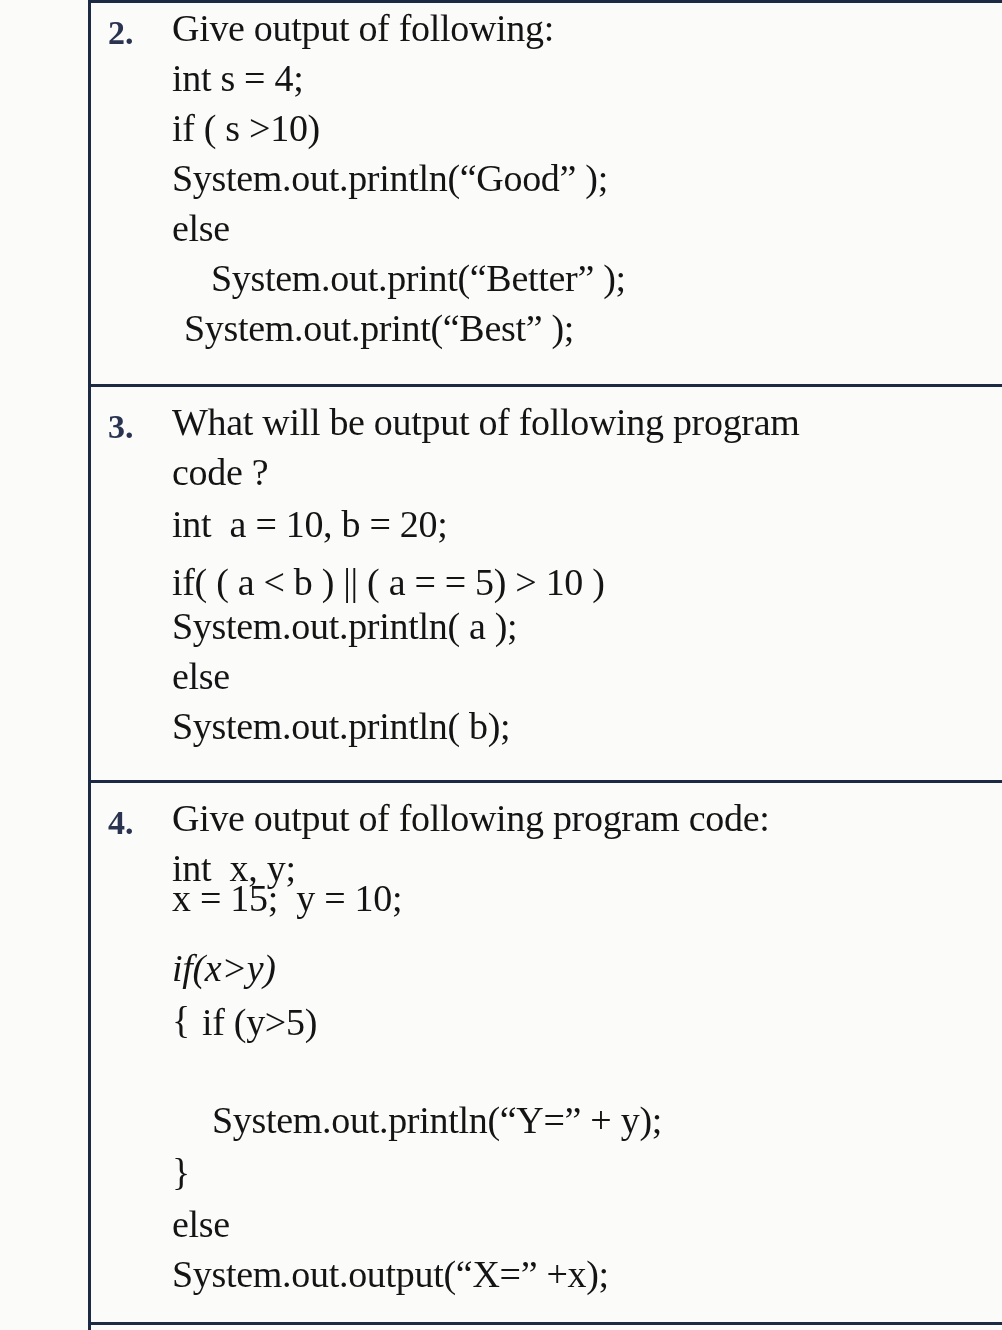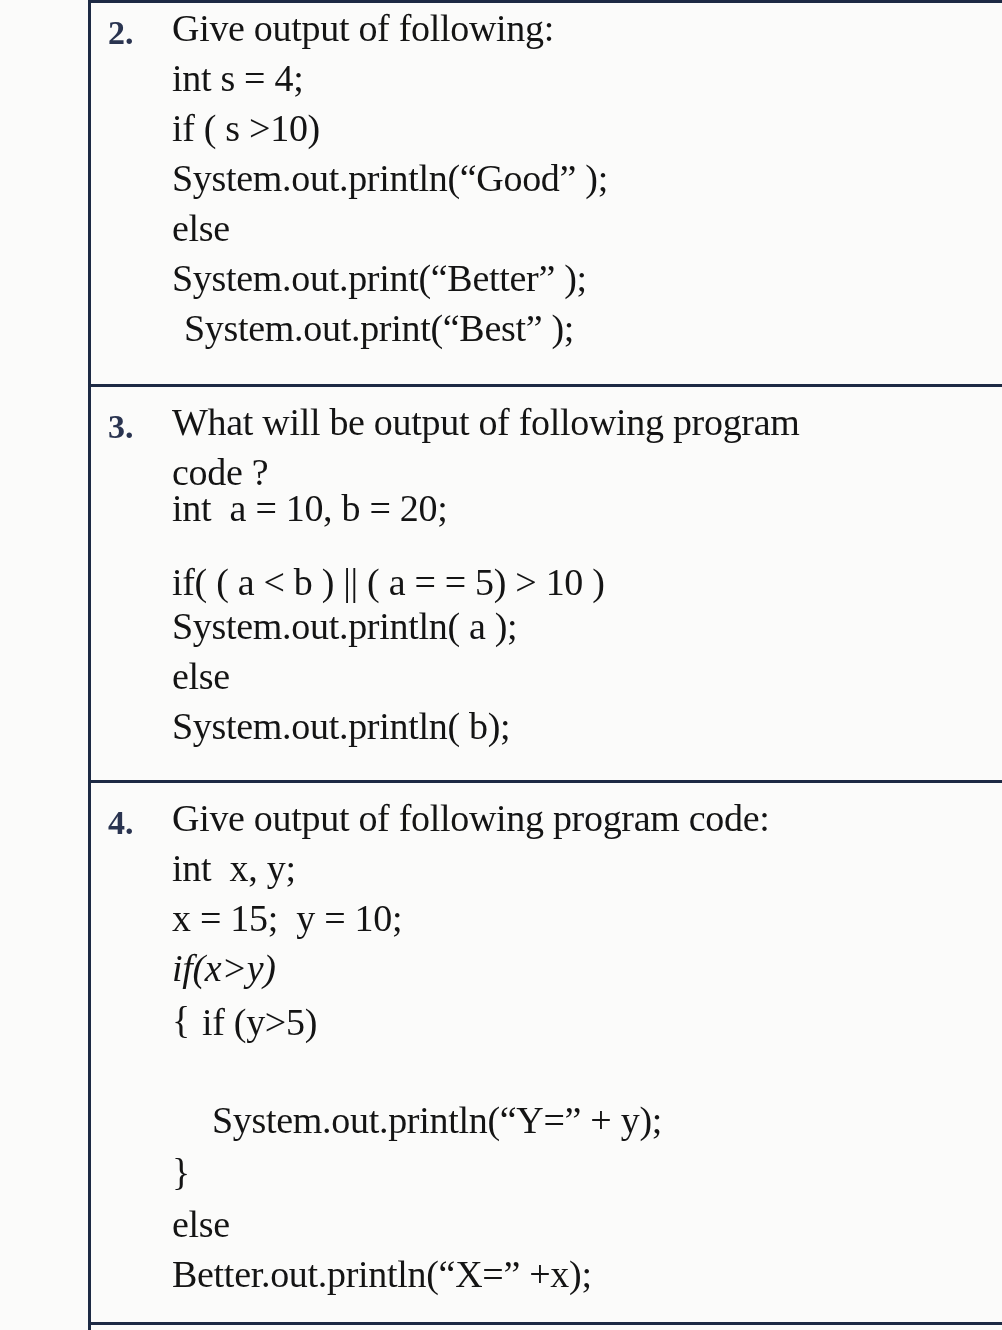--- a/index.html
+++ b/index.html
@@ -21,40 +21,40 @@
 <div class="rule" style="top:780px;"></div>
 <div class="rule" style="top:1322px;"></div>
 
 <div class="q" style="top:0;">
   <span class="num" style="top:14px;">2.</span>
   <div class="line" style="top:6px;text-align:right;">Give output of following:</div>
   <div class="line" style="top:56px;">int s = 4;</div>
   <div class="line" style="top:106px;">if ( s &gt;10)</div>
   <div class="line" style="top:156px;">System.out.println(“Good” );</div>
   <div class="line" style="top:206px;">else</div>
-  <div class="line" style="top:256px;">System.out.print(“Better” );</div>
+  <div class="line" style="top:256px;margin-left:39px;">System.out.print(“Better” );</div>
   <div class="line" style="top:306px;margin-left:12px;">System.out.print(“Best” );</div>
 </div>
 
 <div class="q" style="top:0;">
   <span class="num" style="top:408px;">3.</span>
   <div class="line" style="top:400px;">What will be output of following program</div>
   <div class="line" style="top:450px;">code ?</div>
-  <div class="line" style="top:486px;">int  a = 10, b = 20;</div>
+  <div class="line" style="top:502px;">int  a = 10, b = 20;</div>
   <div class="line" style="top:560px;">if( ( a &lt; b ) || ( a = = 5) &gt; 10 )</div>
   <div class="line" style="top:604px;">System.out.println( a );</div>
   <div class="line" style="top:654px;">else</div>
   <div class="line" style="top:704px;">System.out.println( b);</div>
 </div>
 
 <div class="q" style="top:0;">
   <span class="num" style="top:804px;">4.</span>
   <div class="line" style="top:796px;">Give output of following program code:</div>
   <div class="line" style="top:846px;">int  x, y;</div>
-  <div class="line" style="top:896px;text-align:center;">x = 15;  y = 10;</div>
+  <div class="line" style="top:876px;text-align:center;">x = 15;  y = 10;</div>
   <div class="line" style="top:946px;font-style:italic;">if(x&gt;y)</div>
   <div class="line" style="top:998px;">{</div>
   <div class="line" style="top:1000px;left:102px;">if (y&gt;5)</div>
   <div class="line" style="top:1098px;left:112px;">System.out.println(“Y=” + y);</div>
   <div class="line" style="top:1150px;">}</div>
   <div class="line" style="top:1202px;">else</div>
-  <div class="line" style="top:1252px;">Better.out.println(“X=” +x);</div>
+  <div class="line" style="top:1252px;">System.out.output(“X=” +x);</div>
 </div>
 
 </body></html>

